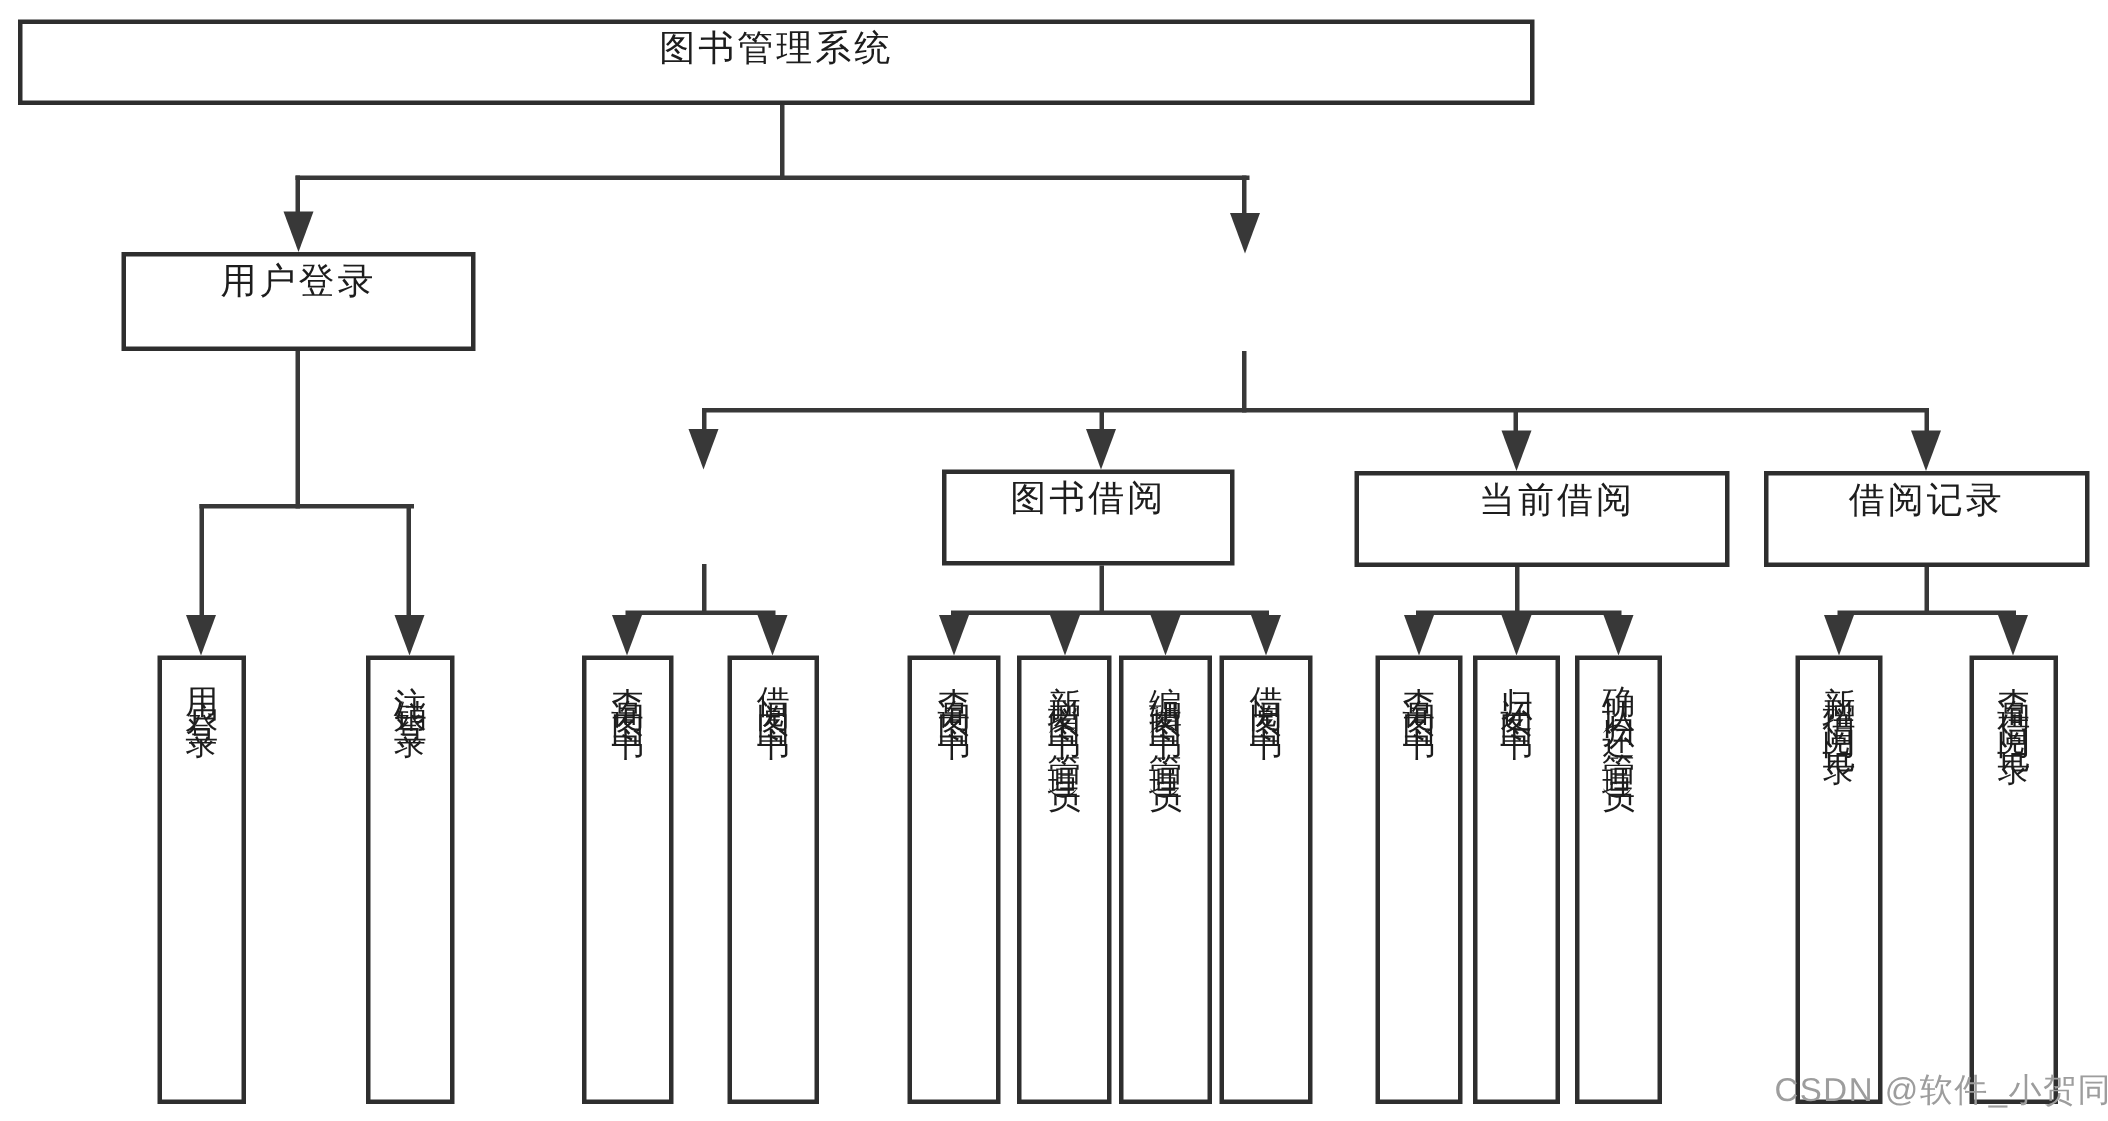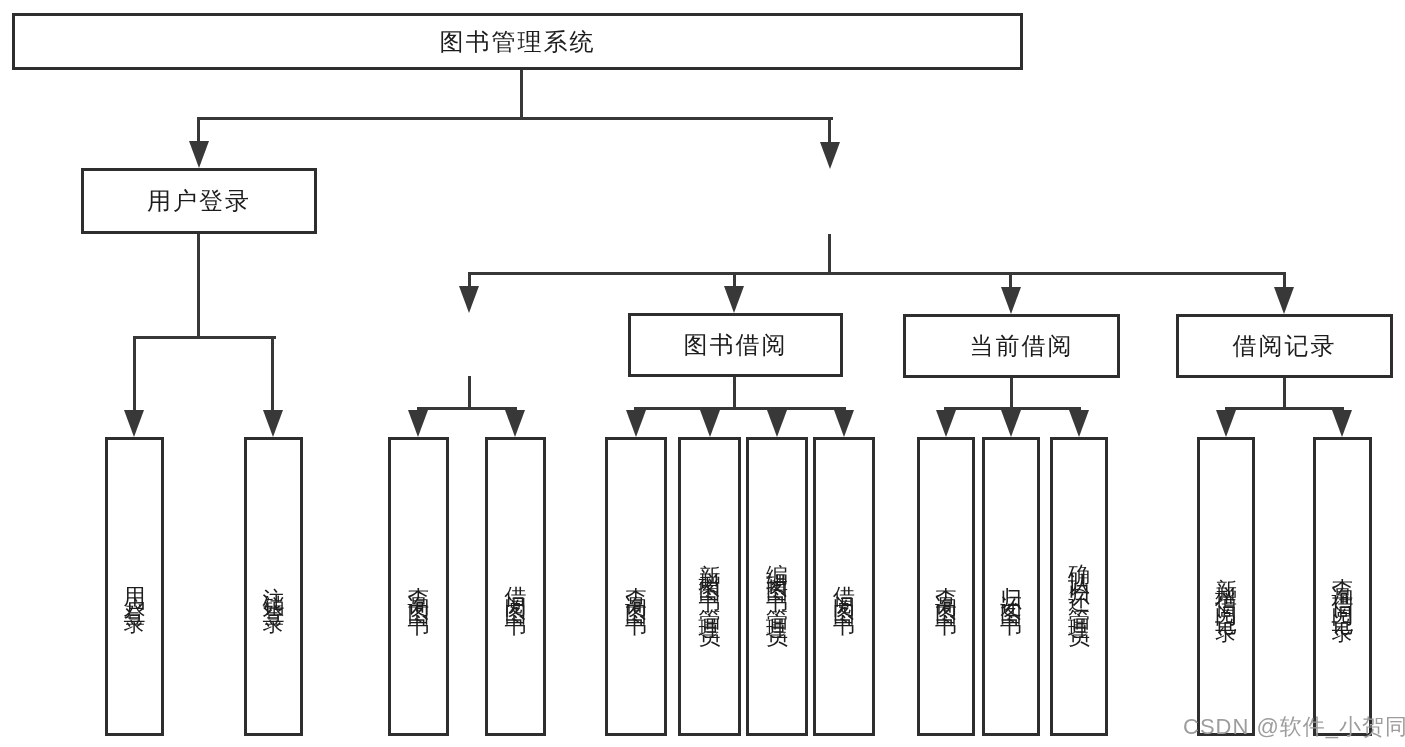--- a/index.html
+++ b/index.html
@@ -11,21 +11,20 @@
     overflow: hidden;
     font-family: "Liberation Sans", "DejaVu Sans", sans-serif;
     color: #1d1d1d;
   }
   .node {
     position: absolute;
     box-sizing: border-box;
     border: 3px solid #2e2e2e;
     background: #ffffff;
     display: flex;
-    align-items: center;
     justify-content: center;
   }
   .node.h span {
     font-size: 24px;
     letter-spacing: 2px;
     white-space: nowrap;
     color: #1d1d1d;
   }
   .node.v span {
     writing-mode: vertical-rl;
@@ -111,24 +110,24 @@
   <div class="arrow" style="left:1332px; top:410px;"></div>
 
   <div class="node h" style="left:12px; top:13px; width:1011px; height:57px;">
     <span>图书管理系统</span>
   </div>
 
   <div class="node h" style="left:81px; top:168px; width:236px; height:66px;">
     <span>用户登录</span>
   </div>
 
-  <div class="node h" style="left:628px; top:313px; width:215px; height:64px;">
+  <div class="node h" style="left:628px; top:313px; width:195px; height:64px;">
     <span>图书借阅</span>
   </div>
-  <div class="node h" style="left:903px; top:314px; width:217px; height:64px;padding-left:20px;">
+  <div class="node h" style="left:903px; top:314px; width:250px; height:64px;padding-left:20px;">
     <span>当前借阅</span>
   </div>
   <div class="node h" style="left:1176px; top:314px; width:217px; height:64px;">
     <span>借阅记录</span>
   </div>
 
   <div class="node v" style="left:105px; top:437px; width:59px; height:299px;">
     <span>用户登录</span>
   </div>
   <div class="node v" style="left:244px; top:437px; width:59px; height:299px;">

